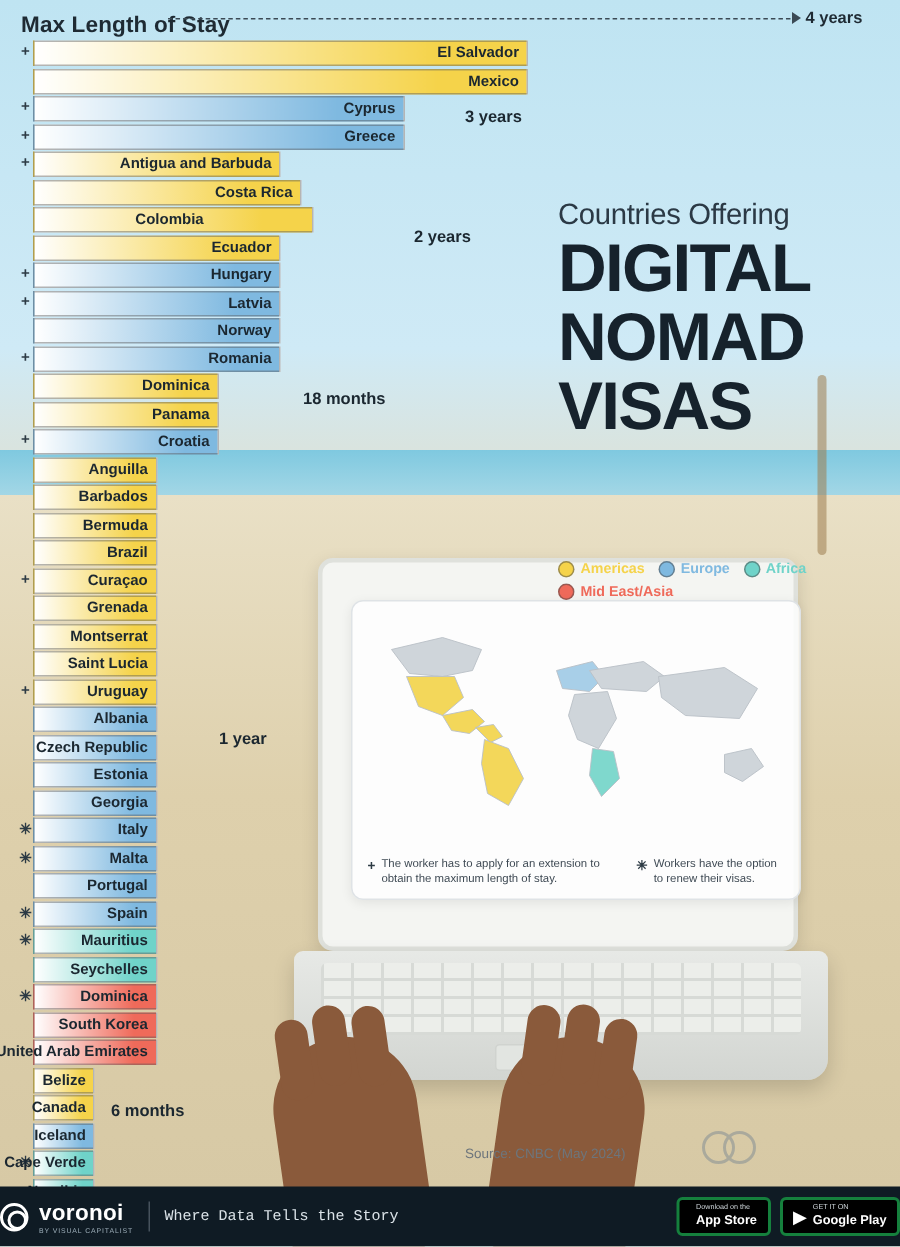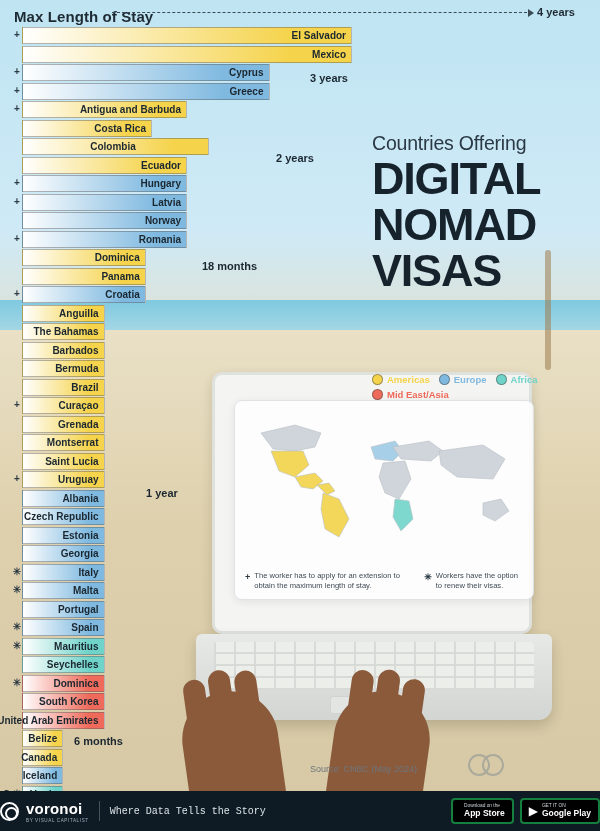--- a/index.html
+++ b/index.html
@@ -229,21 +229,21 @@
             <span class="lbl">Greece</span>
           </div>
         </div>
         <div class="bar-row">
           <div class="mark">+</div>
           <div class="bar" style="width: 165px; background: linear-gradient(90deg, rgb(255, 255, 255) 0%, rgb(245, 211, 74) 82%, rgb(245, 211, 74) 100%);">
             <span class="lbl">Antigua and Barbuda</span>
           </div>
         </div>
         <div class="bar-row">
-          <div class="bar" style="width: 130px; background: linear-gradient(90deg, rgb(255, 255, 255) 0%, rgb(245, 211, 74) 82%, rgb(245, 211, 74) 100%);">
+          <div class="bar" style="width: 179px; background: linear-gradient(90deg, rgb(255, 255, 255) 0%, rgb(245, 211, 74) 82%, rgb(245, 211, 74) 100%);">
             <span class="lbl">Costa Rica</span>
           </div>
         </div>
         <div class="bar-row">
           <div class="bar" style="width: 187px; background: linear-gradient(90deg, rgb(255, 255, 255) 0%, rgb(245, 211, 74) 82%, rgb(245, 211, 74) 100%); justify-content: center;">
             <span class="lbl">Colombia</span>
           </div>
         </div>
         <div class="bar-row">
           <div class="bar" style="width: 165px; background: linear-gradient(90deg, rgb(255, 255, 255) 0%, rgb(245, 211, 74) 82%, rgb(245, 211, 74) 100%);">
@@ -285,25 +285,20 @@
         </div>
         <div class="bar-row">
           <div class="mark">+</div>
           <div class="bar" style="width: 123.75px; background: linear-gradient(90deg, rgb(255, 255, 255) 0%, rgb(127, 185, 224) 82%, rgb(127, 185, 224) 100%);">
             <span class="lbl">Croatia</span>
           </div>
         </div>
         <div class="bar-row">
           <div class="bar" style="width: 82.5px; background: linear-gradient(90deg, rgb(255, 255, 255) 0%, rgb(245, 211, 74) 82%, rgb(245, 211, 74) 100%);">
             <span class="lbl">Anguilla</span>
-          </div>
-        </div>
-        <div class="bar-row">
-          <div class="bar" style="width: 82.5px; background: linear-gradient(90deg, rgb(255, 255, 255) 0%, rgb(245, 211, 74) 82%, rgb(245, 211, 74) 100%);">
-            <span class="lbl">The Bahamas</span>
           </div>
         </div>
         <div class="bar-row">
           <div class="bar" style="width: 82.5px; background: linear-gradient(90deg, rgb(255, 255, 255) 0%, rgb(245, 211, 74) 82%, rgb(245, 211, 74) 100%);">
             <span class="lbl">Barbados</span>
           </div>
         </div>
         <div class="bar-row">
           <div class="bar" style="width: 82.5px; background: linear-gradient(90deg, rgb(255, 255, 255) 0%, rgb(245, 211, 74) 82%, rgb(245, 211, 74) 100%);">
             <span class="lbl">Bermuda</span>

